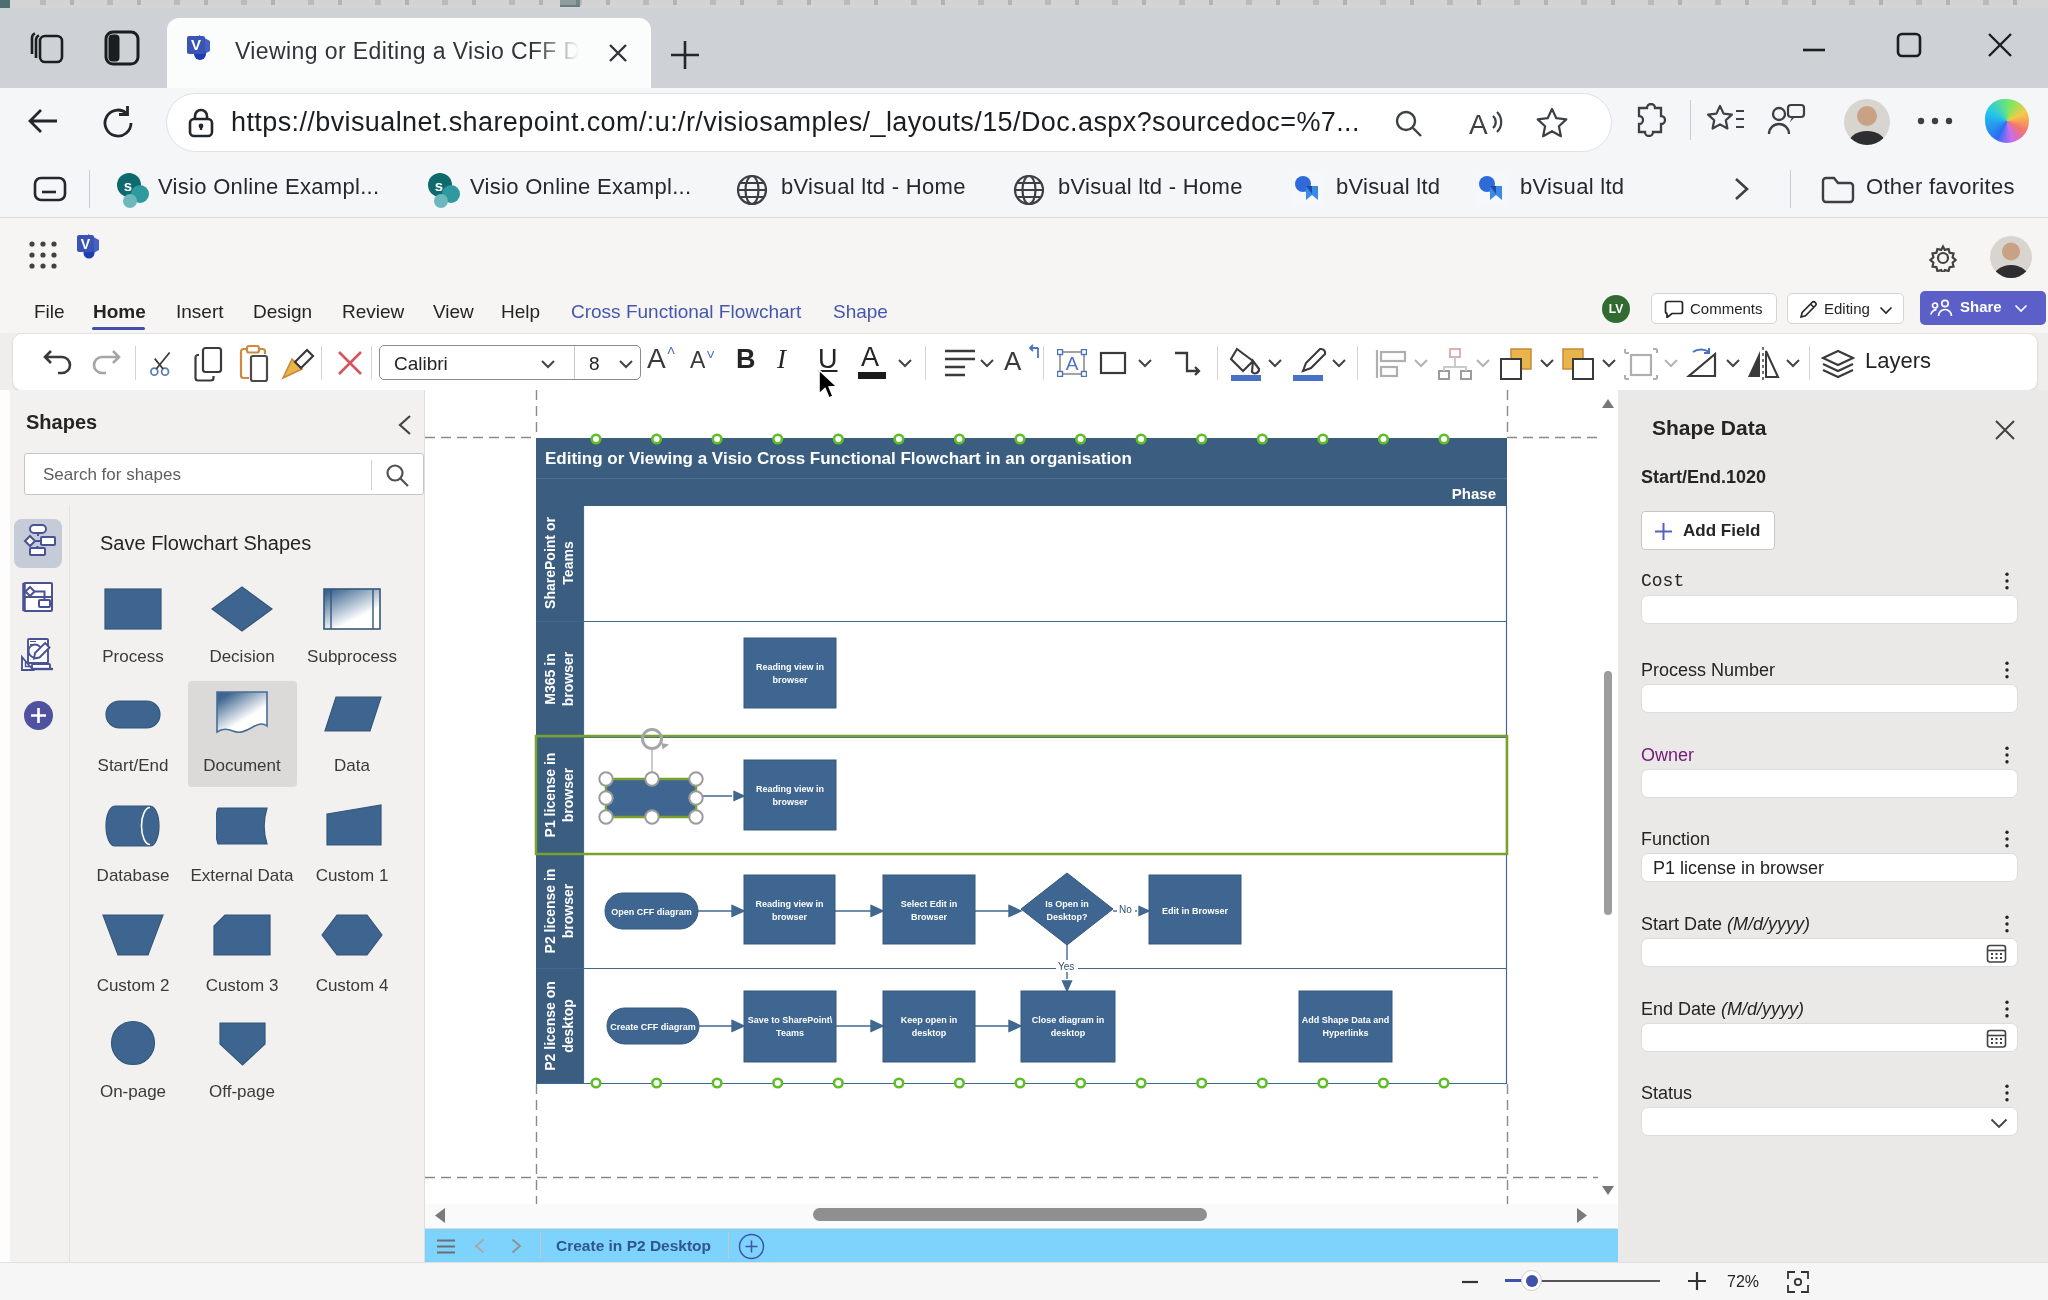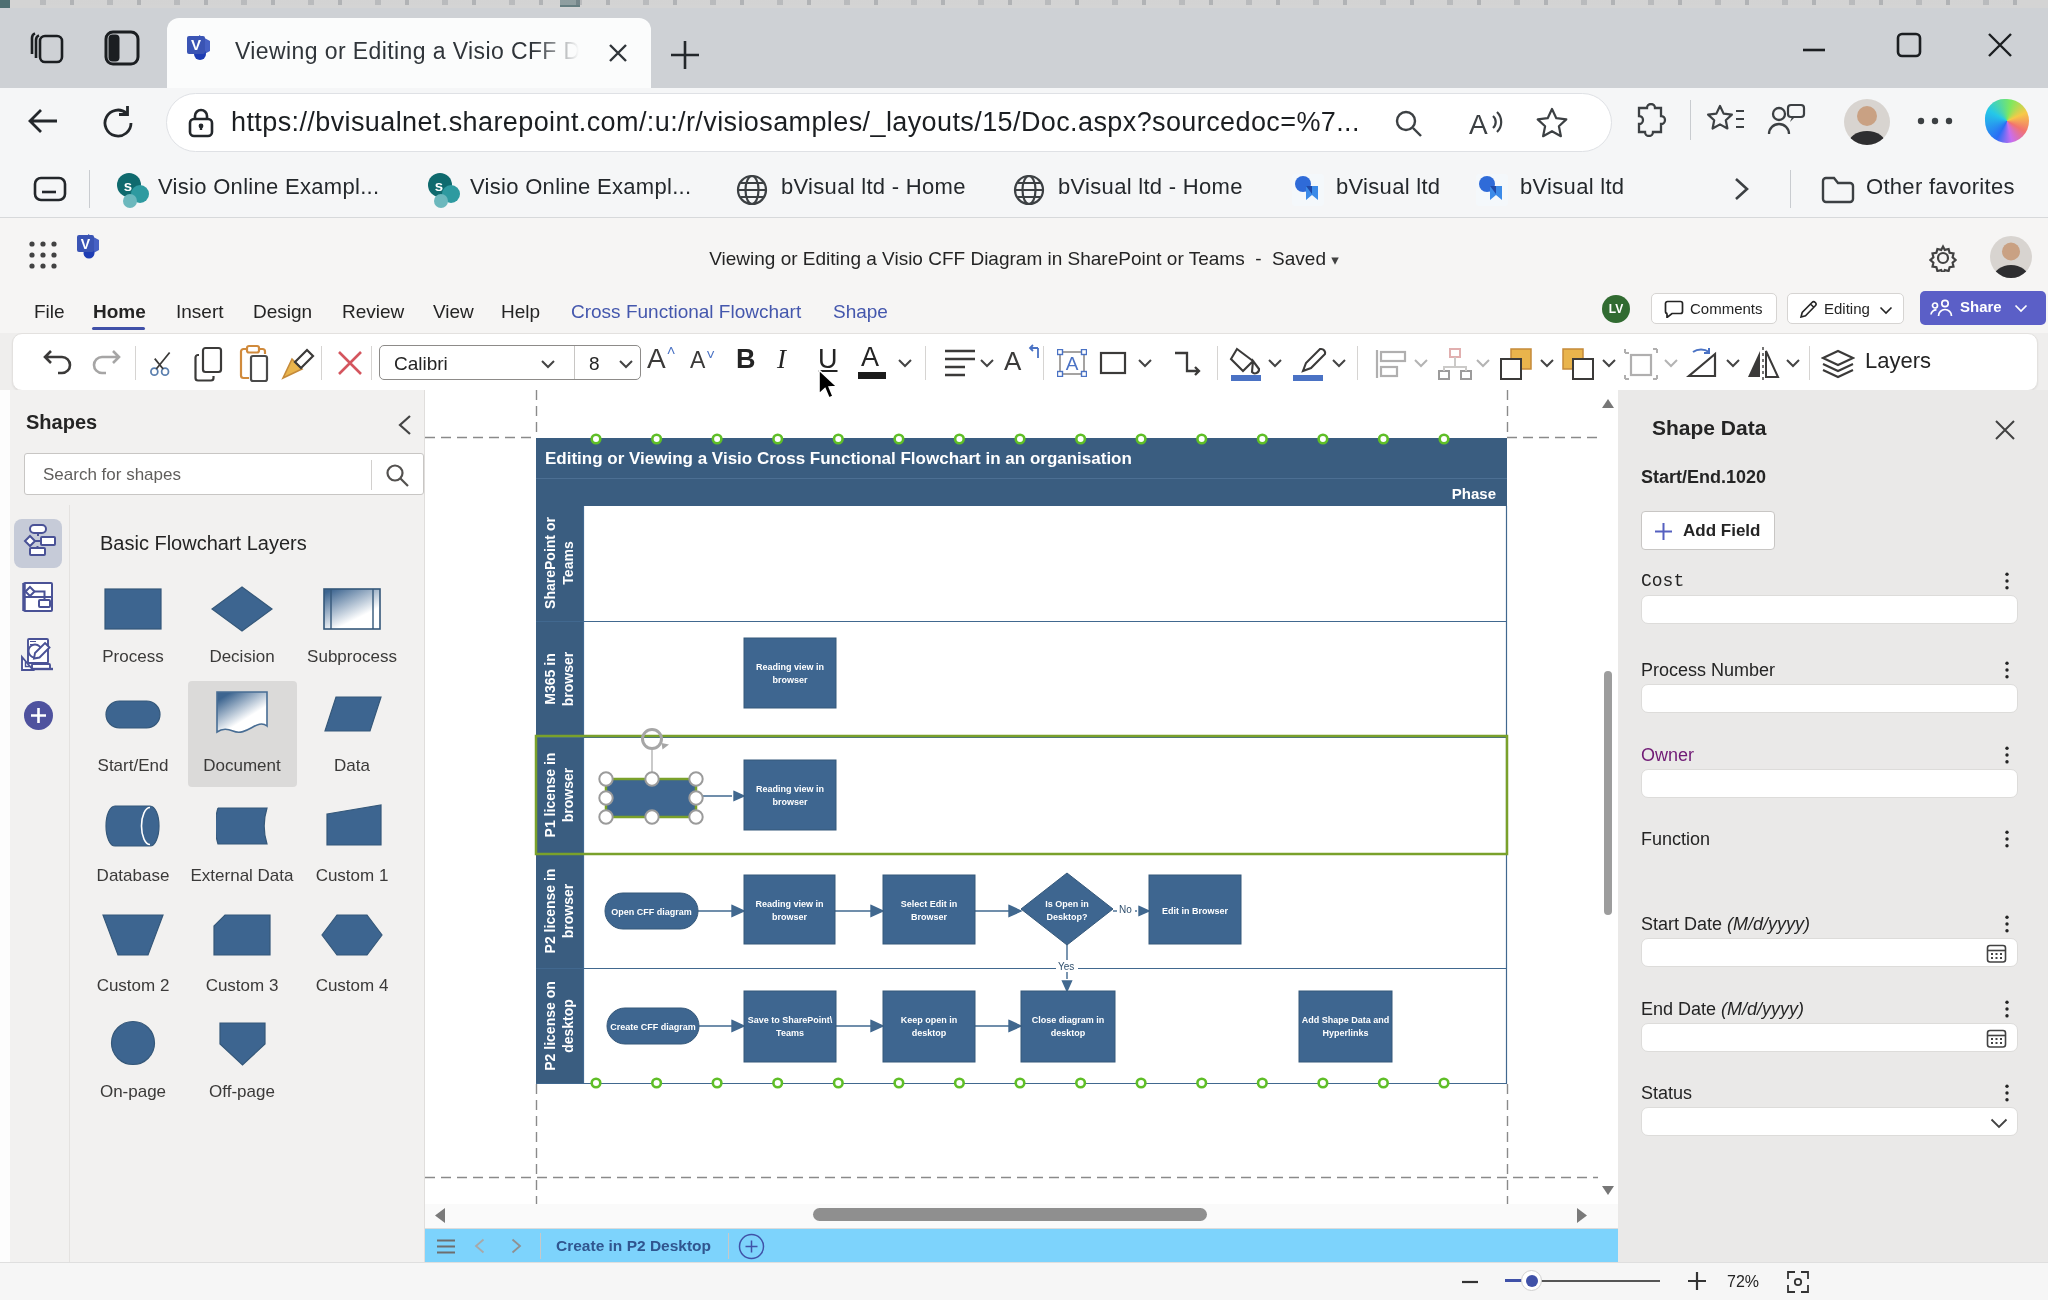--- a/index.html
+++ b/index.html
@@ -220,21 +220,20 @@
         <circle cx="15" cy="26" r="2.6"></circle>
         <circle cx="26" cy="26" r="2.6"></circle>
       </g>
     </svg>
   <svg class="abs" style="left:76px;top:12px" width="28" height="30" viewBox="0 0 28 30">
     <path d="M12 4 L23 10 V20 L12 26 Z" fill="#4661c4"></path>
     <circle cx="13" cy="23" r="5.5" fill="#1e3db4"></circle>
     <rect x="1" y="5" width="17" height="17" rx="2" fill="#3a54b4"></rect>
     <text x="9.5" y="18.5" font-size="14" font-weight="bold" fill="#fff" text-anchor="middle">V</text>
   </svg>
-  <div id="vtitle" class="abs">Viewing or Editing a Visio CFF Diagram in SharePoint or Teams&nbsp;&nbsp;-&nbsp;&nbsp;Saved <span style="font-size:15px;color:#424242">▾</span></div>
   <svg class="abs" style="left:1929px;top:26px" width="28" height="28" viewBox="0 0 28 28">
       <g fill="none" stroke="#424242" stroke-width="2.2">
         <circle cx="14" cy="14" r="5"></circle>
         <path d="M14 2.5 l1.8 3.4 3.8-.9 1 3.8 3.9.7 -.9 3.8 3 2.7 -3 2.7 .9 3.8 -3.9.7 -1 3.8 -3.8-.9 -1.8 3.4 -1.8-3.4 -3.8.9 -1-3.8 -3.9-.7 .9-3.8 -3-2.7 3-2.7 -.9-3.8 3.9-.7 1-3.8 3.8.9 Z"></path>
       </g>
     </svg>
   <svg class="abs" style="left:1990px;top:18px" width="42" height="42" viewBox="0 0 42 42">
       <defs>
         <clipPath id="av2">
           <circle cx="21" cy="21" r="21"></circle>
@@ -507,21 +506,21 @@
         <path d="M5.5 25 v4.5 h4" fill="none" stroke-width="1.4"></path>
         <rect x="12" y="27" width="18" height="5" rx="1"></rect>
         <path d="M13 32 h20" stroke-width="2.4"></path>
       </g>
     </svg>
   <div class="abs" style="left:24px;top:311px;width:29px;height:29px;border-radius:50%;background:#4f529e;"></div>
   <svg class="abs" style="left:24px;top:311px" width="29" height="29" viewBox="0 0 29 29">
       <path d="M14.5 7 v15 M7 14.5 h15" stroke="#fff" stroke-width="2.6"></path>
     </svg>
   <div class="abs" style="left:69px;top:115px;width:1px;height:757px;background:#e4e2e0;"></div>
-  <div class="abs" style="left:100px;top:142px;font-size:20px;color:#242424;">Basic Flowchart Layers</div>
+  <div class="abs" style="left:100px;top:142px;font-size:20px;color:#242424;">Save Flowchart Shapes</div>
 
   <svg class="abs" style="left:103px;top:196px" width="60" height="46" viewBox="0 0 60 46">
       <rect x="2" y="3" width="56" height="40" fill="#3d6590" stroke="#35587a" stroke-width="1.2"></rect>
     </svg>
   <svg class="abs" style="left:211px;top:196px" width="62" height="46" viewBox="0 0 62 46">
       <path d="M31 1 L61 23 L31 45 L1 23 Z" fill="#3d6590" stroke="#35587a" stroke-width="1.2"></path>
     </svg>
   <svg class="abs" style="left:322px;top:196px" width="60" height="46" viewBox="0 0 60 46">
       <defs>
         <linearGradient id="gsub" x1="0.05" y1="0" x2="0.75" y2="1">
@@ -802,20 +801,23 @@
       <circle cx="3" cy="9" r="1.7" fill="#242424"></circle>
       <circle cx="3" cy="15.8" r="1.7" fill="#242424"></circle>
     </svg>
   <div class="abs" style="left:23px;top:379px;width:377px;height:29px;background:#fff;border:1px solid #dddcda;border-radius:7px;"></div>
   <div class="abs" style="left:23px;top:439px;font-size:18px;color:#242424;">Function</div>
   <svg class="abs" style="left:386px;top:440px" width="6" height="18" viewBox="0 0 6 18">
       <circle cx="3" cy="2.2" r="1.7" fill="#242424"></circle>
       <circle cx="3" cy="9" r="1.7" fill="#242424"></circle>
       <circle cx="3" cy="15.8" r="1.7" fill="#242424"></circle>
     </svg>
+  <div class="abs" style="left:23px;top:463px;width:377px;height:29px;background:#fff;border:1px solid #dddcda;border-radius:7px;">
+    <div class="abs" style="left:11px;top:4px;font-size:18px;color:#242424;">P1 license in browser</div>
+  </div>
   <div class="abs" style="left:23px;top:524px;font-size:18px;color:#242424;">Start Date <i>(M/d/yyyy)</i></div>
   <svg class="abs" style="left:386px;top:525px" width="6" height="18" viewBox="0 0 6 18">
       <circle cx="3" cy="2.2" r="1.7" fill="#242424"></circle>
       <circle cx="3" cy="9" r="1.7" fill="#242424"></circle>
       <circle cx="3" cy="15.8" r="1.7" fill="#242424"></circle>
     </svg>
   <div class="abs" style="left:23px;top:548px;width:377px;height:29px;background:#fff;border:1px solid #dddcda;border-radius:7px;">
     <svg class="abs" style="left:344px;top:4px" width="21" height="21" viewBox="0 0 21 21">
         <g fill="none" stroke="#424242" stroke-width="1.6">
           <rect x="1.5" y="2.5" width="18" height="16.5" rx="2.5"></rect>

